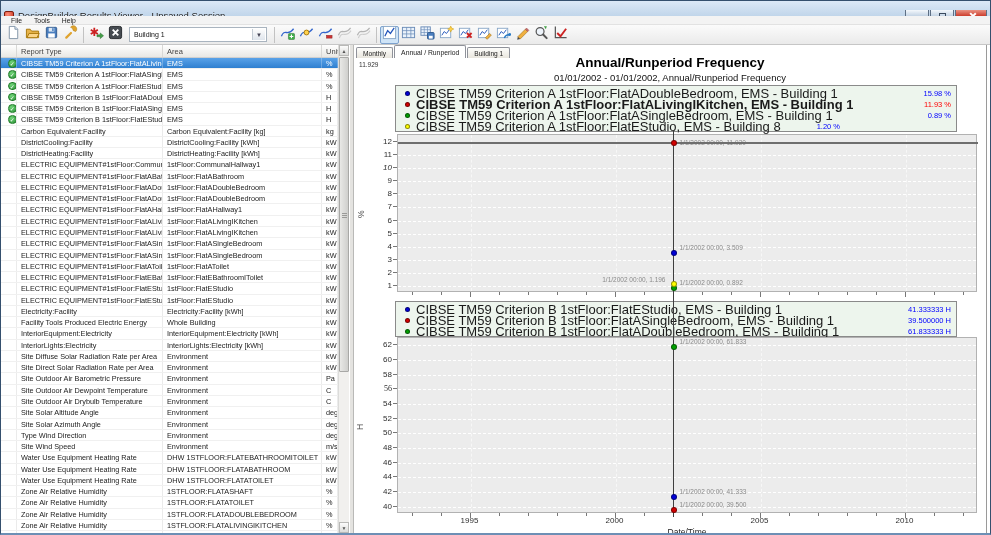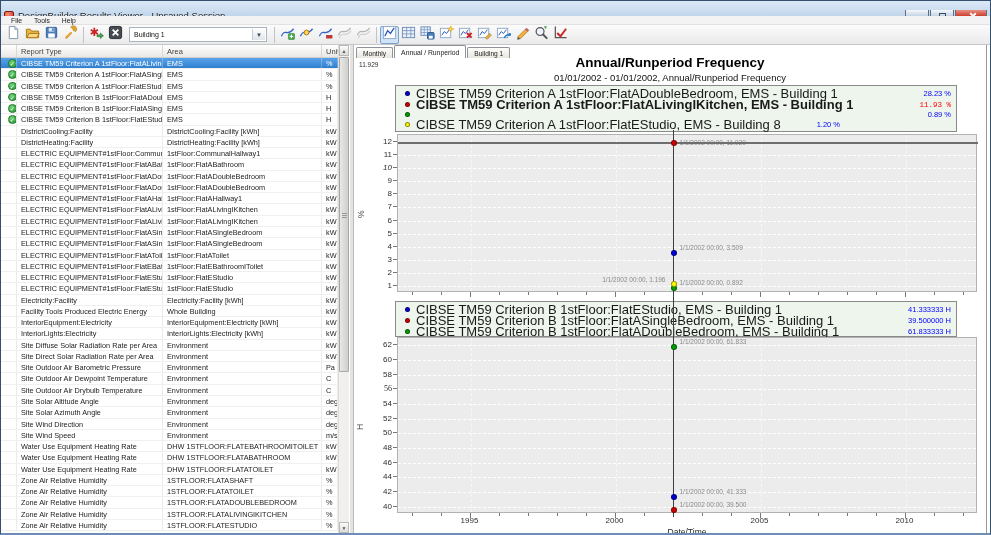--- a/index.html
+++ b/index.html
@@ -301,20 +301,26 @@
             <div class="td c3">H</div>
           </div>
           <div class="trow">
             <div class="td c0"><span class="chk">✓</span></div>
             <div class="td c1">CIBSE TM59 Criterion B 1stFloor:FlatEStudio</div>
             <div class="td c2">EMS</div>
             <div class="td c3">H</div>
           </div>
           <div class="trow">
             <div class="td c0"></div>
+            <div class="td c1">Carbon Equivalent:Facility</div>
+            <div class="td c2">Carbon Equivalent:Facility [kg]</div>
+            <div class="td c3">kg</div>
+          </div>
+          <div class="trow">
+            <div class="td c0"></div>
             <div class="td c1">DistrictCooling:Facility</div>
             <div class="td c2">DistrictCooling:Facility [kWh]</div>
             <div class="td c3">kWh</div>
           </div>
           <div class="trow">
             <div class="td c0"></div>
             <div class="td c1">DistrictHeating:Facility</div>
             <div class="td c2">DistrictHeating:Facility [kWh]</div>
             <div class="td c3">kWh</div>
           </div>
@@ -457,21 +463,21 @@
             <div class="td c3">deg</div>
           </div>
           <div class="trow">
             <div class="td c0"></div>
             <div class="td c1">Site Solar Azimuth Angle</div>
             <div class="td c2">Environment</div>
             <div class="td c3">deg</div>
           </div>
           <div class="trow">
             <div class="td c0"></div>
-            <div class="td c1">Site Wind Direction</div>
+            <div class="td c1">Type Wind Direction</div>
             <div class="td c2">Environment</div>
             <div class="td c3">deg</div>
           </div>
           <div class="trow">
             <div class="td c0"></div>
             <div class="td c1">Site Wind Speed</div>
             <div class="td c2">Environment</div>
             <div class="td c3">m/s</div>
           </div>
           <div class="trow">
@@ -540,29 +546,30 @@
           <div class="tab">Building 1</div>
         </div>
       <div class="readout">11.929</div>
       <div class="chart-title">Annual/Runperiod Frequency</div>
       <div class="chart-subtitle">01/01/2002 - 01/01/2002, Annual/Runperiod Frequency</div>
       <div id="chart-body">
           <div class="legend" style="left: 41px; top: 40px; width: 562px; height: 47px; background: rgb(237, 245, 237);">
             <div class="lrow">
               <span class="ldot" style="background: rgb(0, 0, 216);"></span>
               <span class="llab">CIBSE TM59 Criterion A 1stFloor:FlatADoubleBedroom, EMS - Building 1</span>
-              <span class="lval" style="color: rgb(0, 0, 255);">28.23 %</span>
+              <span class="lval" style="color: rgb(0, 0, 255);">15.98 %</span>
             </div>
             <div class="lrow">
               <span class="ldot" style="background: rgb(212, 0, 0);"></span>
               <span class="llab" style="font-weight: bold;">CIBSE TM59 Criterion A 1stFloor:FlatALivingIKitchen, EMS - Building 1</span>
-              <span class="lval" style="color: rgb(255, 0, 0); font-family: Liberation Mono, monospace;">11.93 %</span>
+              <span class="lval" style="color: rgb(255, 0, 0);">11.93 %</span>
             </div>
             <div class="lrow">
               <span class="ldot" style="background: rgb(0, 160, 0);"></span>
+              <span class="llab">CIBSE TM59 Criterion A 1stFloor:FlatASingleBedroom, EMS - Building 1</span>
               <span class="lval" style="color: rgb(0, 0, 255);">0.89 %</span>
             </div>
             <div class="lrow">
               <span class="ldot" style="background: rgb(255, 255, 0);"></span>
               <span class="llab">CIBSE TM59 Criterion A 1stFloor:FlatEStudio, EMS - Building 8</span>
               <span class="lval" style="color: rgb(0, 0, 255); margin-left: 36px;">1.20 %</span>
             </div>
           </div>
           <div class="plot" style="left: 43px; top: 89px; width: 580px; height: 158px; background: rgb(236, 236, 236);">
             <div class="gridh" style="top: 151.417px;"></div>

